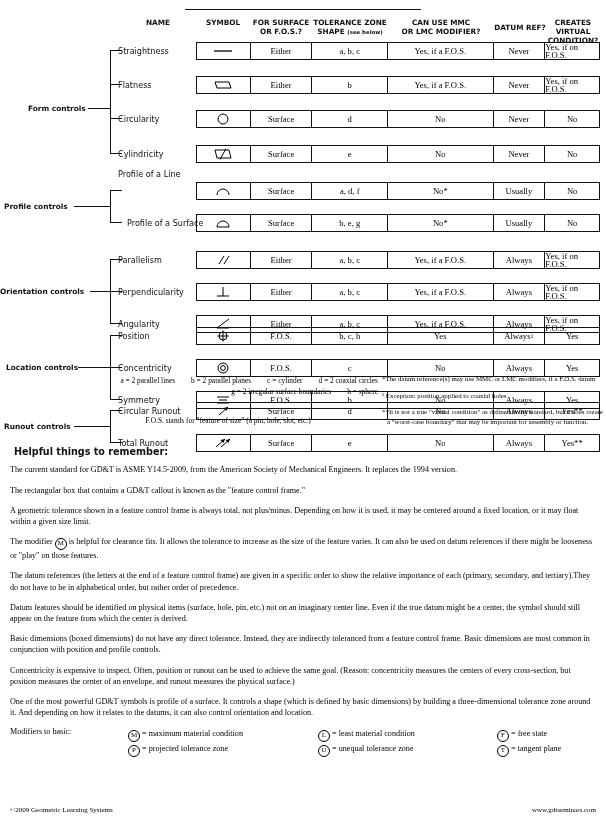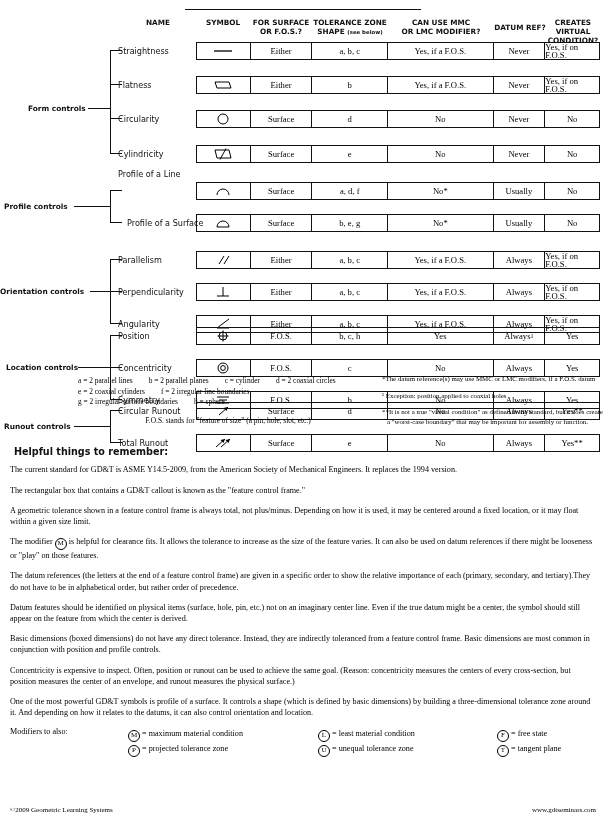--- a/index.html
+++ b/index.html
@@ -115,21 +115,21 @@
   .sup { font-size: 6px; vertical-align: super; }
 
   
   .sym { display: block; }
 
   
   .legend-zone { position: relative; height: 70px; margin-top: 2px; }
   .legend-left {
     position: absolute;
     left: 78px; top: 2px; width: 300px;
-    text-align: left;
+    text-align: right;
     font-size: 7.4px;
     line-height: 10.5px;
   }
   .legend-left .sp { display: inline-block; width: 16px; }
   .fos-note {
     position: absolute;
     left: 78px; top: 42px; width: 300px;
     text-align: center;
     font-size: 7.4px;
   }
@@ -480,23 +480,20 @@
 
   </div>
 </div>
 
 <div class="legend-zone">
   <div class="legend-left">
     <div>
       <span>a = 2 parallel lines</span><span class="sp"></span><span>b = 2 parallel planes</span><span class="sp"></span><span>c = cylinder</span><span class="sp"></span><span>d = 2 coaxial circles</span>
     </div>
     <div>
-      <span>e = 2 coaxial cylinders</span><span class="sp"></span><span>f = 2 irregular line boundaries</span>
-    </div>
-    <div>
       <span>g = 2 irregular surface boundaries</span><span class="sp"></span><span>h = sphere</span>
     </div>
   </div>
   <div class="fos-note">F.O.S. stands for "feature of size" (a pin, hole, slot, etc.)</div>
 
   <div class="legend-right">
     <p>*The datum reference(s) may use MMC or LMC modifiers, if a F.O.S. datum</p>
     <p>¹ Exception: position applied to coaxial holes</p>
     <p>**It is not a true "virtual condition" as defined in the standard, but it does create a "worst-case boundary" that may be important for assembly or function.</p>
   </div>
@@ -514,21 +511,21 @@
 
   <p class="para">The datum references (the letters at the end of a feature control frame) are given in a specific order to show the relative importance of each (primary, secondary, and tertiary).They do not have to be in alphabetical order, but rather order of precedence.</p>
 
   <p class="para">Datum features should be identified on physical items (surface, hole, pin, etc.) not on an imaginary center line.  Even if the true datum might be a center, the symbol should still appear on the feature from which the center is derived.</p>
   <p class="para">Basic dimensions (boxed dimensions) do not have any direct tolerance.  Instead, they are indirectly toleranced from a feature control frame. Basic dimensions are most common in conjunction with position and profile controls.</p>
   <p class="para">Concentricity is expensive to inspect. Often, position or runout can be used to achieve the same goal. (Reason: concentricity measures the centers of every cross-section, but position measures the center of an envelope, and runout measures the physical surface.)</p>
   <p class="para">One of the most powerful GD&amp;T symbols is profile of a surface.  It controls a shape (which is defined by basic dimensions) by building a three-dimensional tolerance zone around it. And depending on how it relates to the datums, it can also control orientation and location.</p>
 </div>
 
 <div class="modifiers">
-  <div class="mod-title">Modifiers to also:</div>
+  <div class="mod-title">Modifiers to basic:</div>
 
   <div class="mod-col mod-c1">
     <div class="mod-line">
       <span class="circ">M</span>
       <span>= maximum material condition</span>
     </div>
     <div class="mod-line">
       <span class="circ">P</span>
       <span>= projected tolerance zone</span>
     </div>

